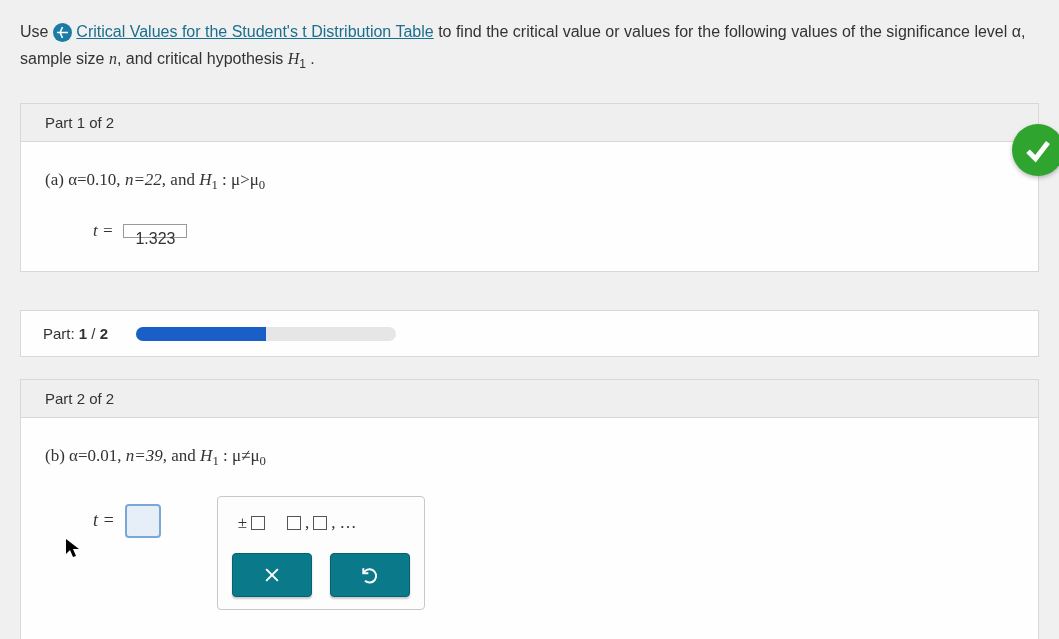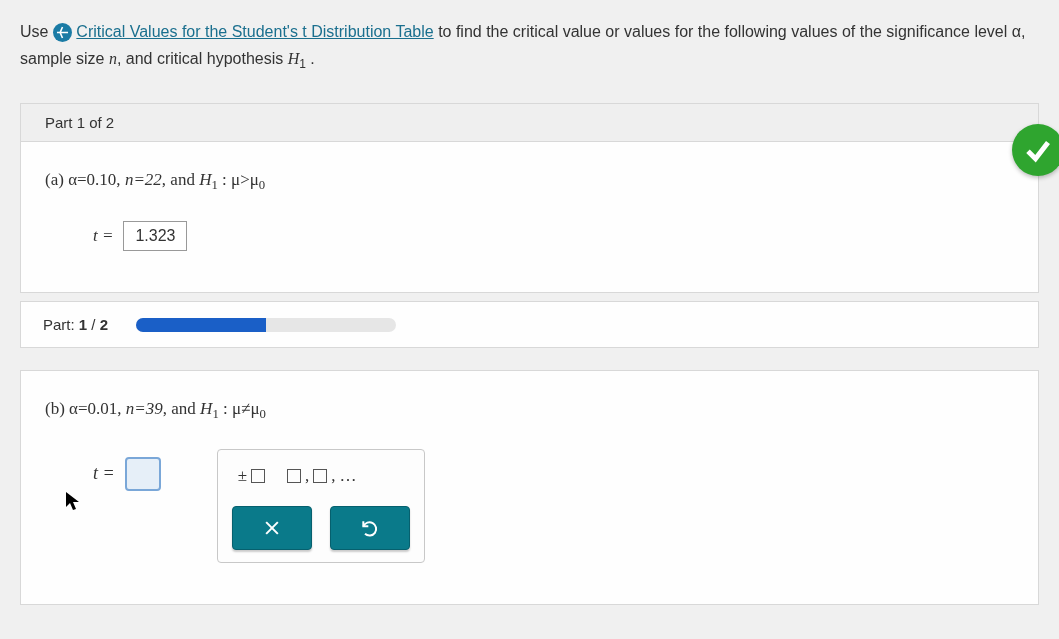--- a/index.html
+++ b/index.html
@@ -31,46 +31,46 @@
     }
     .intro a.link-text {
       color: #1a6f8e;
       text-decoration: underline;
     }
     .math-i { font-style: italic; font-family: "Times New Roman", serif; }
     .sub { font-size: 0.75em; vertical-align: sub; }
     .panel {
       border: 1px solid #d8d8d8;
       background: #fefefe;
-      margin-bottom: 8px;
+      margin-bottom: 38px;
       position: relative;
     }
     .panel-header {
       background: #efefef;
       border-bottom: 1px solid #d8d8d8;
       padding: 10px 24px;
       font-size: 15px;
       color: #333;
     }
     .panel-body {
-      padding: 28px 24px 41px 24px;
+      padding: 28px 24px 30px 24px;
       font-size: 17px;
       font-family: "Times New Roman", serif;
     }
     .answer-row {
       margin-top: 28px;
       padding-left: 48px;
       display: flex;
       align-items: center;
       gap: 10px;
     }
     .input-box {
       display: inline-block;
       min-width: 64px;
-      height: 30px;
+      height: 14px;
       border: 1px solid #999;
       background: #fff;
       text-align: center;
       line-height: 28px;
       font-size: 16px;
       font-family: Verdana, sans-serif;
     }
     .input-box.empty {
       width: 36px; min-width: 36px; height: 34px;
       border: 2px solid #7aa7d8;
@@ -182,20 +182,21 @@
   <div class="progress-panel">
     <span>
       <span>Part: </span><b>1</b><span> / </span><b>2</b>
     </span>
     <div class="progress-bar">
       <div class="progress-fill" style="width:50%"></div>
     </div>
   </div>
 
   <div class="panel part2">
+    <div class="panel-header">Part 2 of 2</div>
     <div class="panel-body">
       <span>(b) </span><span>α=0.01, </span><span class="math-i">n=39</span><span>, and </span><span class="math-i">H</span><span class="sub">1</span><span> : μ≠μ</span><span class="sub">0</span>
 
       <div class="answer-area2">
         <div class="t-eq">
           <span class="math-i">t =</span>
           <span class="input-box empty"></span>
         </div>
 
         <div class="tool-panel">

